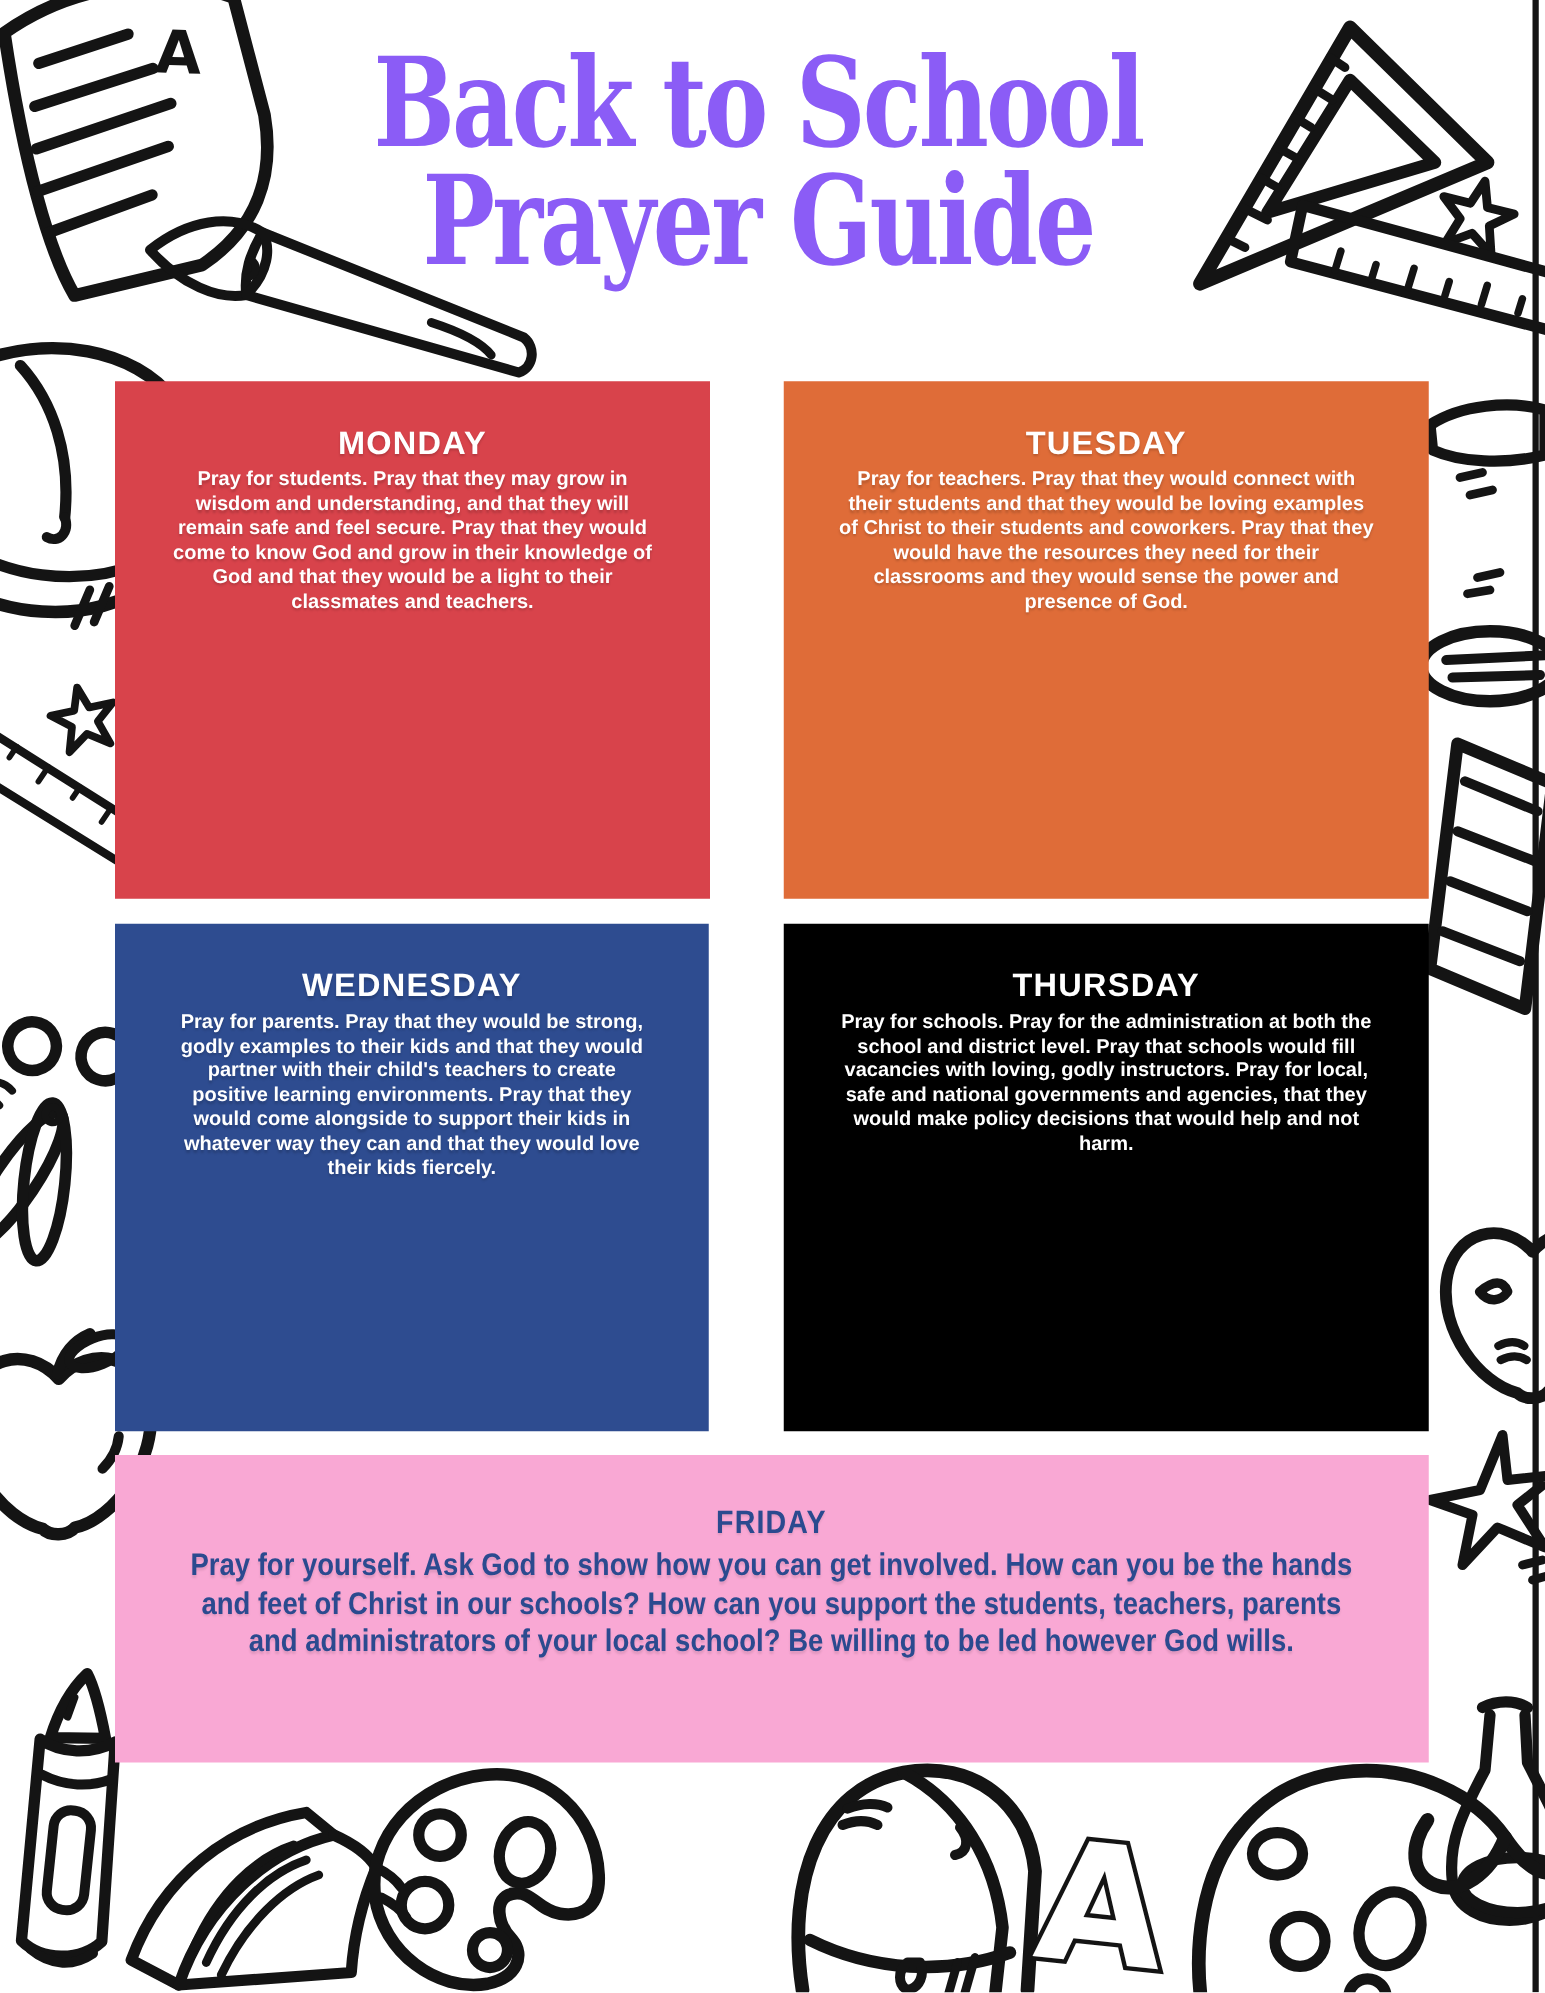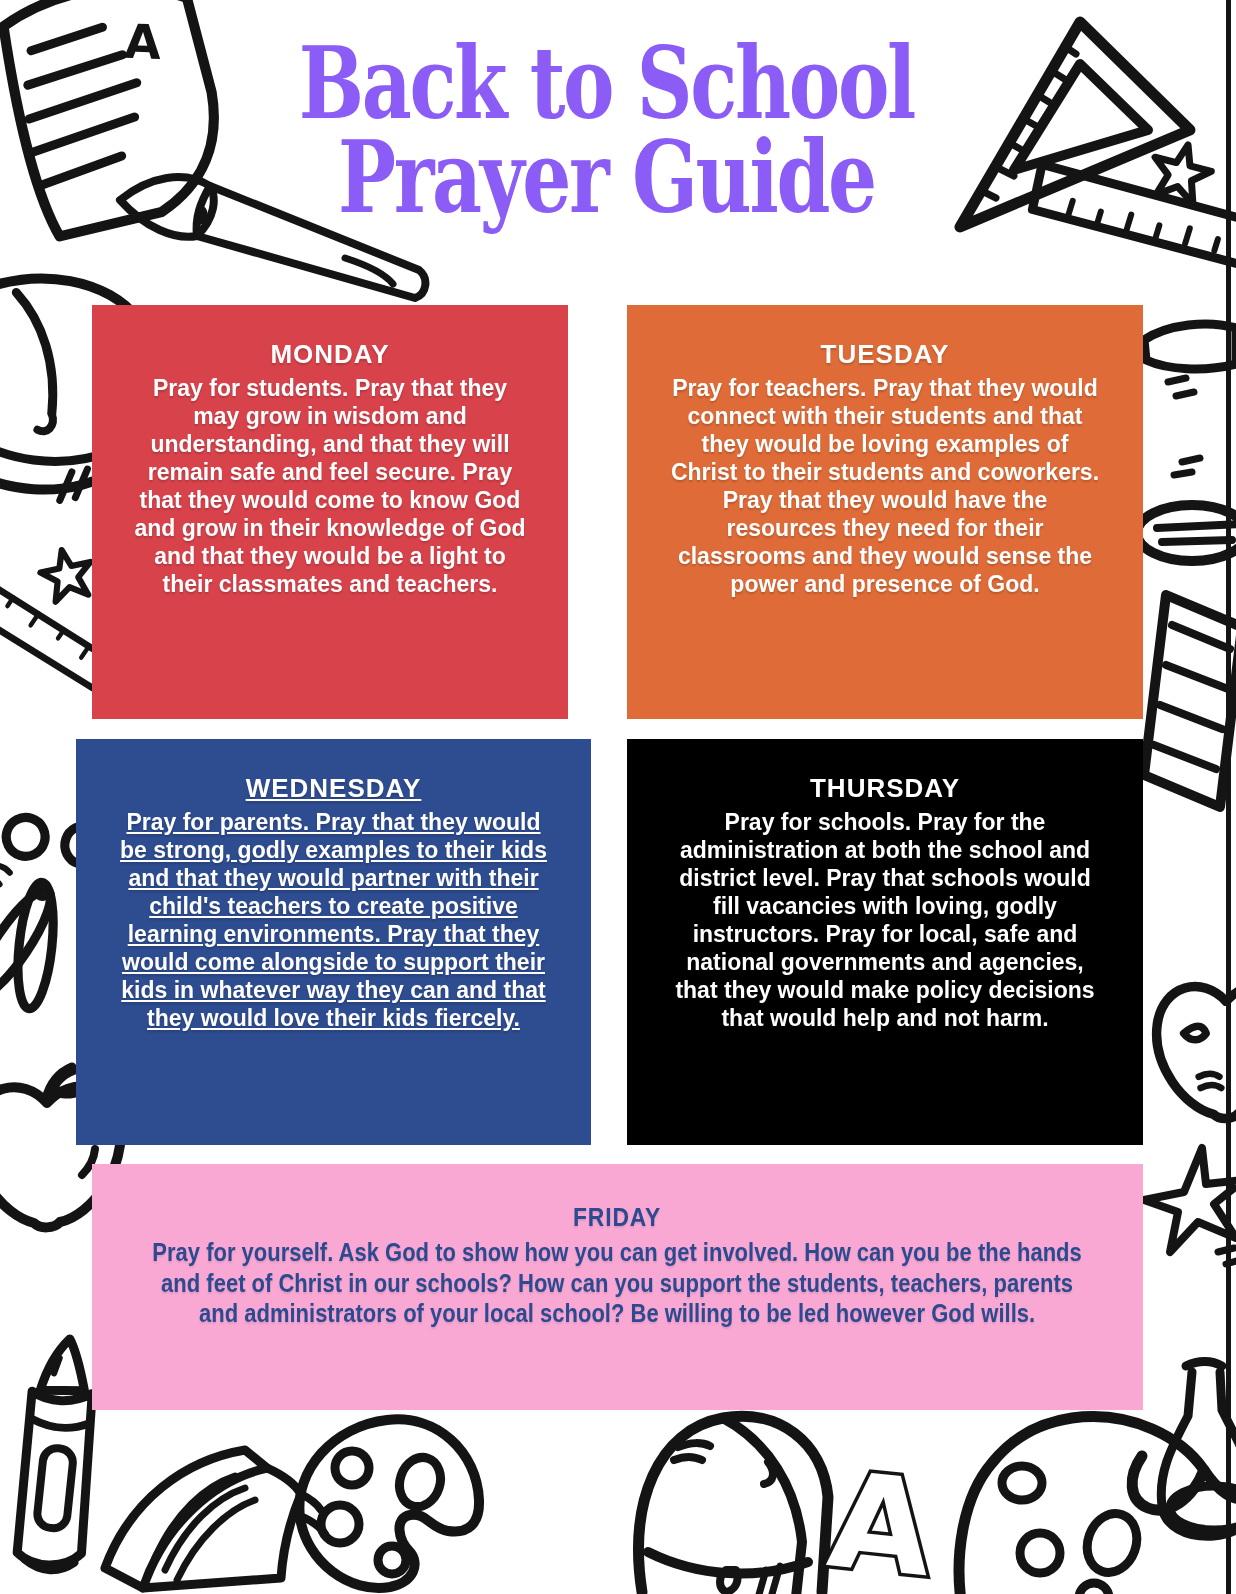--- a/index.html
+++ b/index.html
@@ -8,25 +8,25 @@
   
   .title{position:absolute;top:36px;left:0;width:1212px;text-align:center;z-index:2;
          color:#8b5cf6;font-family:"DejaVu Serif",serif;font-weight:bold;}
   .title-inner{display:inline-block;transform:scaleX(0.78);transform-origin:50% 0;
                font-size:99px;line-height:0.95;letter-spacing:-3px;}
   
   .card{position:absolute;z-index:2;text-align:center;color:#ffffff;}
   .card .inner{padding:34px 42px 0;}
   .card h2{margin:0 0 4px;font-size:26px;font-weight:bold;letter-spacing:1px;
            text-shadow:0 2px 2px rgba(0,0,0,0.18);}
-  .card p{margin:0;font-size:23px;font-weight:bold;line-height:1.22;
+  .card p{margin:0;font-size:16px;font-weight:bold;line-height:1.22;
           text-shadow:0 2px 2px rgba(0,0,0,0.18);}
   .monday   {left:92px; top:305px; width:476px; height:414px; background:#D8434B;}
   .tuesday  {left:627px;top:305px; width:516px; height:414px; background:#DF6C38;text-align:center;}
-  .wednesday{left:76px; top:739px; width:515px; height:406px; background:#2E4C90;text-decoration:underline;}
+  .wednesday{left:92px; top:739px; width:475px; height:406px; background:#2E4C90;}
   .thursday {left:627px;top:739px; width:516px; height:406px; background:#4EAC4A;}
   .friday   {left:92px; top:1164px;width:1051px;height:246px; background:#F5C34B;color:#2B4A8F;}
   .friday .inner{padding:38px 58px 0;}
   .friday h2,.friday p{text-shadow:0 2px 2px rgba(0,0,0,0.10);}
   .friday p{font-size:25px;}
   .condense{transform:scaleX(0.88);transform-origin:50% 0;width:113.6%;margin-left:-6.8%;}
   
   .doodle{position:absolute;z-index:1;}
   .doodle svg{display:block;width:100%;height:100%;overflow:visible;}
   .doodle path,.doodle line,.doodle circle,.doodle ellipse,.doodle polyline{

